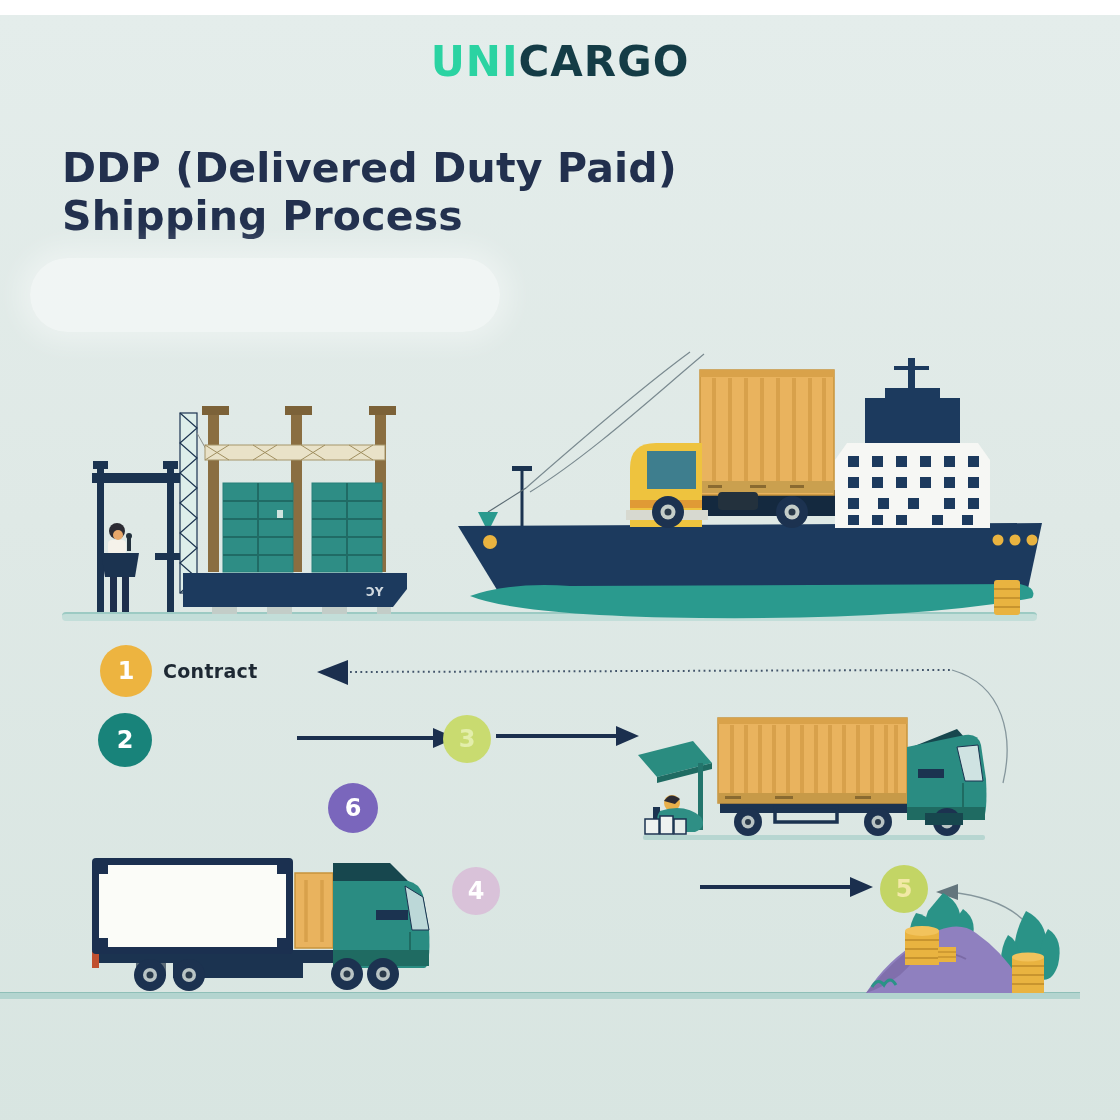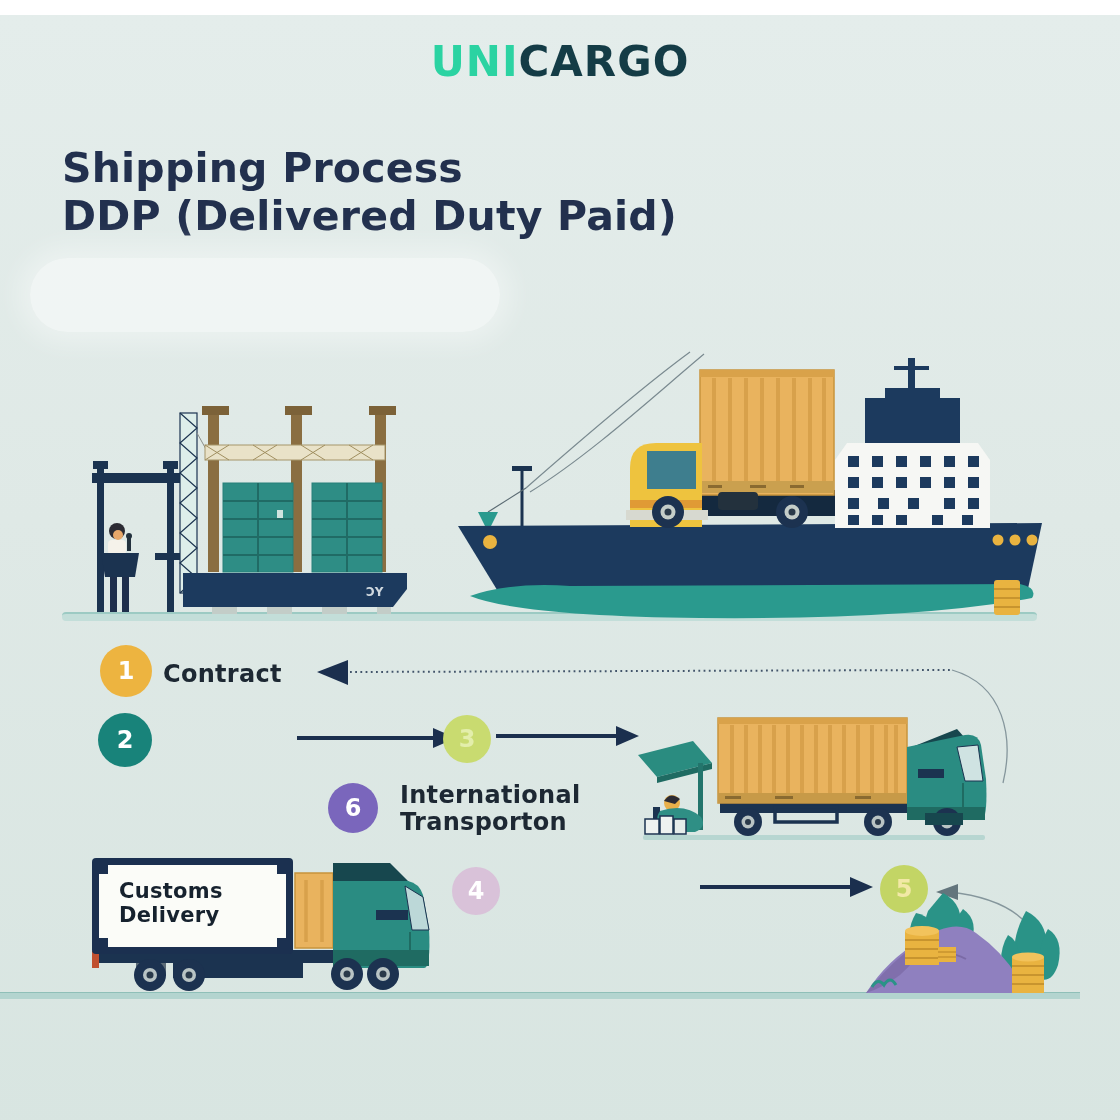--- a/index.html
+++ b/index.html
@@ -23,38 +23,38 @@
   .ground-top { position:absolute; left:62px; top:597px; width:975px; height:9px;
                 background:#c3ded9; border-top:2px solid #9ccac3; border-radius:4px; }
   .ground-bottom { position:absolute; left:0px; top:977px; width:1080px; height:7px;
                    background:#b3d4cf; border-top:1px solid #8fbfb8; }
 
   .circle { position:absolute; border-radius:50%; display:flex; align-items:center;
             justify-content:center; color:#ffffff; font-weight:700; font-size:24px; }
   .num-lime3 { color:#e3eeab; }
   .num-lime5 { color:#f2e9a6; }
 
-  .label { position:absolute; font-weight:700; color:#1d2833; font-size:24px;
+  .label { position:absolute; font-weight:700; color:#1d2833; font-size:19px;
            line-height:1.12; white-space:pre-line; letter-spacing:0.3px; }
 
   .truck-panel-text { position:absolute; left:119px; top:864px; width:140px;
                       font-weight:700; font-size:21px; color:#16222e; line-height:1.15;
                       white-space:pre-line; letter-spacing:0.3px; }
   svg { position:absolute; }
 </style>
 </head>
 <body>
 
 <div id="canvas">
 
   <div class="logo"><span class="logo-uni">UNI</span><span class="logo-cargo">CARGO</span></div>
 
   <div class="title">
+    <div>DDP (Delivered Duty Paid)</div>
     <div>Shipping Process</div>
-    <div>DDP (Delivered Duty Paid)</div>
   </div>
 
   <div class="soft-panel"></div>
 
   <div class="ground-top"></div>
 
   <svg style="left:55px;top:378px" width="390" height="230" viewBox="0 0 390 230">
 
     <g>
       <rect x="42" y="74" width="7" height="145" fill="#1b3350"></rect>
@@ -230,22 +230,20 @@
       <span>2</span>
     </div>
 
   <div class="circle" style="left: 443px; top: 700px; width: 48px; height: 48px; background-color: rgb(201, 219, 112);">
       <span class="num-lime3">3</span>
     </div>
 
   <div class="circle" style="left: 328px; top: 768px; width: 50px; height: 50px; background-color: rgb(122, 102, 188);">
       <span>6</span>
     </div>
-  <div class="label" style="left:400px;top:767px">International
-Transporton</div>
 
   <div class="circle" style="left: 452px; top: 852px; width: 48px; height: 48px; background-color: rgb(217, 194, 217);">
       <span>4</span>
     </div>
 
   <div class="circle" style="left: 880px; top: 850px; width: 48px; height: 48px; background-color: rgb(195, 213, 101);">
       <span class="num-lime5">5</span>
     </div>
 
   <svg style="left:625px;top:692px" width="380" height="140" viewBox="0 0 380 140">
@@ -320,22 +318,20 @@
         <circle cx="111" cy="125" r="7" fill="#b9c4c4"></circle>
         <circle cx="111" cy="125" r="3.5" fill="#2a3a4a"></circle>
       <circle cx="269" cy="124" r="16" fill="#1c3250"></circle>
         <circle cx="269" cy="124" r="7" fill="#b9c4c4"></circle>
         <circle cx="269" cy="124" r="3.5" fill="#2a3a4a"></circle>
       <circle cx="305" cy="124" r="16" fill="#1c3250"></circle>
         <circle cx="305" cy="124" r="7" fill="#b9c4c4"></circle>
         <circle cx="305" cy="124" r="3.5" fill="#2a3a4a"></circle>
     </g>
   </svg>
-  <div class="truck-panel-text">Customs
-Delivery</div>
 
   <svg style="left:858px;top:872px" width="210" height="110" viewBox="0 0 210 110">
     <g fill="#2a9387">
       <path d="M85,6 Q108,18 101,46 Q93,68 76,64 Q62,44 70,24 Z"></path>
       <path d="M58,26 Q78,30 76,54 Q70,70 56,66 Q46,46 58,26 Z"></path>
       <path d="M105,22 Q122,34 112,58 Q102,70 94,62 Q94,36 105,22 Z"></path>
       <path d="M168,24 Q192,36 188,66 Q180,94 162,90 Q148,60 168,24 Z"></path>
       <path d="M190,42 Q206,52 200,78 Q194,96 182,92 Q178,62 190,42 Z"></path>
       <path d="M150,48 Q164,56 160,80 Q154,94 144,88 Q140,64 150,48 Z"></path>
     </g>

